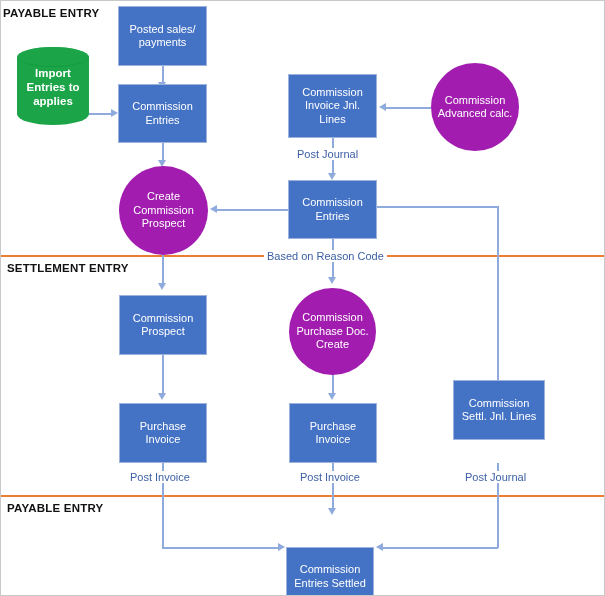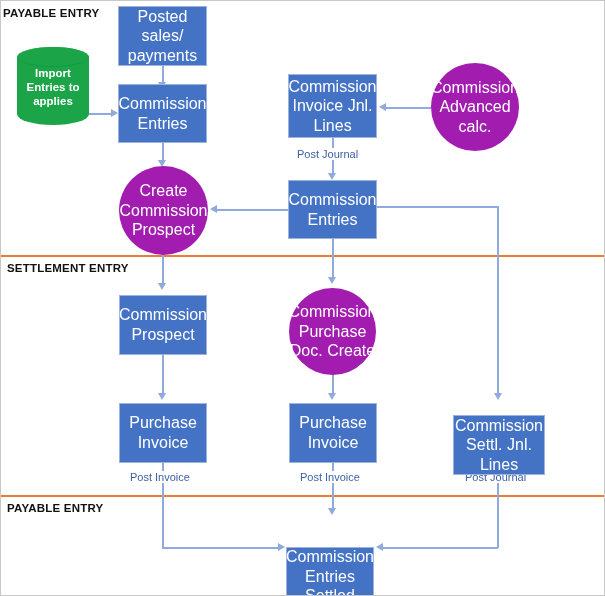--- a/index.html
+++ b/index.html
@@ -34,21 +34,21 @@
     white-space: nowrap;
   }
   
   .node {
     position: absolute;
     display: flex;
     align-items: center;
     justify-content: center;
     text-align: center;
     color: #ffffff;
-    font-size: 16px;
+    font-size: 11px;
     line-height: 1.22;
     box-sizing: border-box;
     padding: 2px;
   }
   .box {
     background: #4472C4;
     border: 1px solid #9DB3DE;
   }
   .circle {
     background: #a21caf;
@@ -142,20 +142,21 @@
 
   <div class="conn hline" style="left:216px; top:208px; width:72px;"></div>
   <div class="arrow arrow-left" style="left:209px; top:204px;"></div>
 
   <div class="conn hline" style="left:375px; top:205px; width:123px;"></div>
   <div class="conn vline" style="left:496px; top:205px; height:189px;"></div>
   <div class="arrow arrow-down" style="left:493px; top:392px;"></div>
 
   <div class="conn vline" style="left:331px; top:238px; height:42px;"></div>
   <div class="arrow arrow-down" style="left:327px; top:276px;"></div>
+  <div class="edge-label" style="left:263px; top:249px;">Based on Reason Code</div>
 
   <div class="conn vline" style="left:161px; top:252px; height:32px;"></div>
   <div class="arrow arrow-down" style="left:157px; top:282px;"></div>
 
   <div class="conn vline" style="left:161px; top:354px; height:40px;"></div>
   <div class="arrow arrow-down" style="left:157px; top:392px;"></div>
 
   <div class="conn vline" style="left:331px; top:370px; height:24px;"></div>
   <div class="arrow arrow-down" style="left:327px; top:392px;"></div>
 
@@ -211,21 +212,21 @@
   </div>
 
   <div class="node box" style="left:118px; top:402px; width:88px; height:60px;">
     <span>Purchase Invoice</span>
   </div>
 
   <div class="node box" style="left:288px; top:402px; width:88px; height:60px;">
     <span>Purchase Invoice</span>
   </div>
 
-  <div class="node box" style="left:452px; top:414px; width:92px; height:60px;">
+  <div class="node box" style="left:452px; top:379px; width:92px; height:60px;">
     <span>Commission Settl. Jnl. Lines</span>
   </div>
 
   <div class="node box" style="left:285px; top:546px; width:88px; height:59px;">
     <span>Commission Entries Settled</span>
   </div>
 
 </div>
 
 </body></html>

